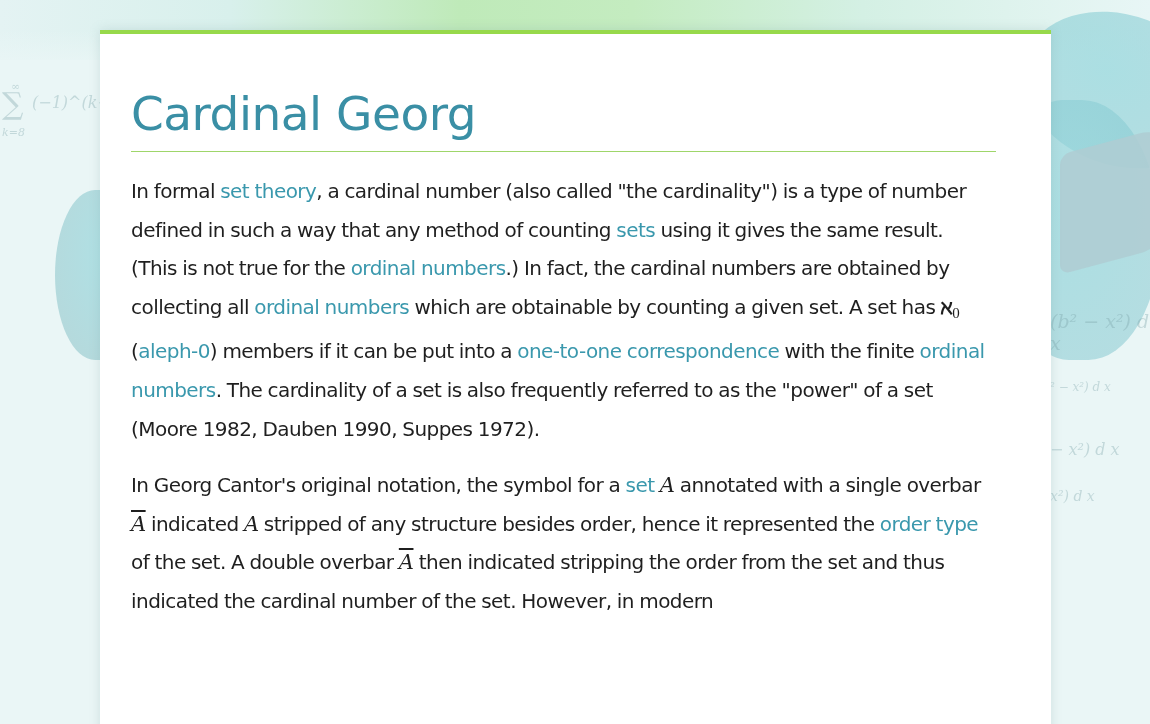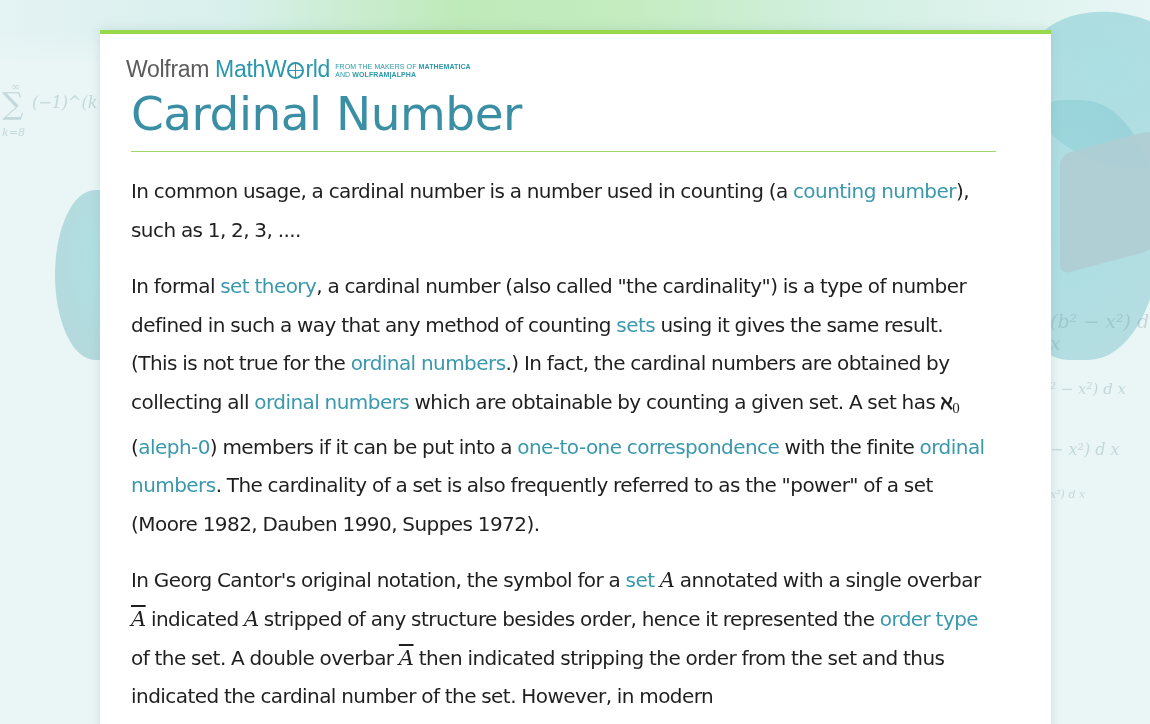--- a/index.html
+++ b/index.html
@@ -28,23 +28,23 @@
   .formula {
     position: absolute; color: rgba(120,160,165,0.35);
     font-family: "DejaVu Serif", serif; font-style: italic;
   }
   .f-sum { left: 2px; top: 86px; font-size: 30px; font-style: normal; }
   .f-sum-exp { left: 32px; top: 93px; font-size: 16px; }
   .f-sum-inf { left: 11px; top: 80px; font-size: 11px; font-style: normal; }
   .f-sum-k { left: 2px; top: 126px; font-size: 11px; }
   .f-ln { left: 74px; top: 136px; font-size: 16px; font-style: normal; margin-left: 31px; }
   .f-r1 { left: 1050px; top: 310px; font-size: 19px; }
-  .f-r2 { left: 1050px; top: 380px; font-size: 15px; }
+  .f-r2 { left: 1050px; top: 380px; font-size: 12px; }
   .f-r3 { left: 1050px; top: 440px; font-size: 16px; }
-  .f-r4 { left: 1050px; top: 488px; font-size: 11px; }
+  .f-r4 { left: 1050px; top: 488px; font-size: 14px; }
 
   .card {
     position: absolute; left: 100px; top: 30px; width: 951px; height: 720px;
     background: #ffffff;
     border-top: 4px solid #97d94b;
     box-shadow: 0 0 10px rgba(120,160,160,0.25);
   }
   .brand {
     position: absolute; left: 26px; top: 22px;
     display: flex; align-items: center;
@@ -105,36 +105,23 @@
 <span class="formula f-sum-exp">(−1)^(k−1)</span>
 <span class="formula f-sum-k">k=8</span>
 <span class="formula f-ln">−ln</span>
 <span class="formula f-r1">(b² − x²)  d x</span>
 <span class="formula f-r2">² − x²)  d x</span>
 <span class="formula f-r3">− x²)  d x</span>
 <span class="formula f-r4">x²)  d x</span>
 
 <div class="card">
 
-  <div class="brand">
-    <span class="brand-wolfram">Wolfram</span>
-    <span class="brand-mathworld">
-      <span>MathW</span>
-        <span class="globe-icon"></span>
-        <span>rld</span>
-    </span>
-    <span class="brand-tag">
-      <span><span>FROM THE MAKERS OF </span><b>MATHEMATICA</b></span>
-      <span><span>AND </span><b>WOLFRAM|ALPHA</b></span>
-    </span>
-  </div>
 
-  <h1 class="page-title">Cardinal Number</h1>
+  <h1 class="page-title">Cardinal Georg</h1>
   <div class="title-rule"></div>
 
   <div class="content">
-    <p><span>In common usage, a cardinal number is a number used in counting (a </span><a>counting number</a><span>), such as 1, 2, 3, ....</span></p>
 
     <p><span>In formal </span><a>set theory</a><span>, a cardinal number (also called "the cardinality") is a type of number defined in such a way that any method of counting </span><a>sets</a><span> using it gives the same result. (This is not true for the </span><a>ordinal numbers</a><span>.) In fact, the cardinal numbers are obtained by collecting all </span><a>ordinal numbers</a><span> which are obtainable by counting a given set. A set has </span><span class="aleph"><span>ℵ</span><sub>0</sub></span><span> (</span><a>aleph-0</a><span>) members if it can be put into a </span><a>one-to-one correspondence</a><span> with the finite </span><a>ordinal numbers</a><span>. The cardinality of a set is also frequently referred to as the "power" of a set (Moore 1982, Dauben 1990, Suppes 1972).</span></p>
 
     <p><span>In Georg Cantor's original notation, the symbol for a </span><a>set</a> <span class="math">A</span><span> annotated with a single overbar </span><span class="math overbar">A</span><span> indicated </span><span class="math">A</span><span> stripped of any structure besides order, hence it represented the </span><a>order type</a><span> of the set. A double overbar </span><span class="math dbl-overbar">A</span><span> then indicated stripping the order from the set and thus indicated the cardinal number of the set. However, in modern</span></p>
   </div>
 </div>
 
 </body></html>

